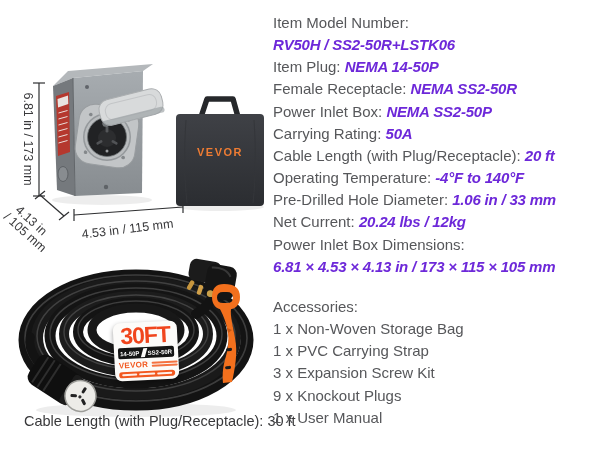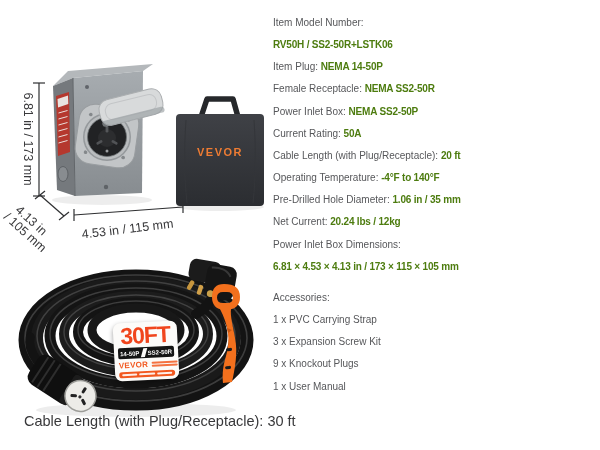--- a/index.html
+++ b/index.html
@@ -4,25 +4,25 @@
 <style>
   html,body{margin:0;padding:0;background:#ffffff;}
   .stage{position:relative;width:600px;height:450px;background:#ffffff;overflow:hidden;
          font-family:"Liberation Sans",sans-serif;}
   svg{position:absolute;display:block;}
   svg text{font-family:"Liberation Sans",sans-serif;}
   .illus-top{left:0;top:0;}
   .illus-cable{left:0;top:252px;}
 
   
-  .spec-col{position:absolute;left:273px;top:12px;width:326px;font-size:10px;
+  .spec-col{position:absolute;left:273px;top:12px;width:326px;font-size:15px;
             line-height:22.15px;color:#56575a;}
   .spec-row{white-space:nowrap;}
-  .spec-row .v{color:#4d7c0f;font-weight:700;letter-spacing:-0.2px;}
-  .acc-title{margin-top:9px;}
+  .spec-row .v{color:#6d28d9;font-weight:700;letter-spacing:-0.2px;font-style:italic;}
+  .acc-title{margin-top:18px;}
 
   
   .caption{position:absolute;left:24px;top:413px;font-size:14.5px;color:#38383a;}
 
   
   .badge{position:absolute;left:114px;top:322px;width:64px;height:58px;
          background:#fcfbf9;border-radius:7px;transform:rotate(-3deg);
          box-shadow:0 2px 5px rgba(0,0,0,.4);padding:3px 4px 4px;box-sizing:border-box;}
   .b30{font-size:23px;font-weight:800;color:#f0451d;text-align:center;line-height:20px;
        letter-spacing:-1px;}
@@ -202,28 +202,29 @@
   </div>
 
   <div class="caption">Cable Length (with Plug/Receptacle): 30 ft</div>
 
   <div class="spec-col">
     <div class="spec-row"><span>Item Model Number:</span><span class="v"></span></div>
     <div class="spec-row"><span></span><span class="v">RV50H / SS2-50R+LSTK06</span></div>
     <div class="spec-row"><span>Item Plug: </span><span class="v">NEMA 14-50P</span></div>
     <div class="spec-row"><span>Female Receptacle: </span><span class="v">NEMA SS2-50R</span></div>
     <div class="spec-row"><span>Power Inlet Box: </span><span class="v">NEMA SS2-50P</span></div>
-    <div class="spec-row"><span>Current Rating: </span><span class="v">50A</span></div>
+    <div class="spec-row"><span>Carrying Rating: </span><span class="v">50A</span></div>
     <div class="spec-row"><span>Cable Length (with Plug/Receptacle): </span><span class="v">20 ft</span></div>
     <div class="spec-row"><span>Operating Temperature: </span><span class="v">-4°F to 140°F</span></div>
-    <div class="spec-row"><span>Pre-Drilled Hole Diameter: </span><span class="v">1.06 in / 35 mm</span></div>
+    <div class="spec-row"><span>Pre-Drilled Hole Diameter: </span><span class="v">1.06 in / 33 mm</span></div>
     <div class="spec-row"><span>Net Current: </span><span class="v">20.24 lbs / 12kg</span></div>
     <div class="spec-row"><span>Power Inlet Box Dimensions:</span><span class="v"></span></div>
     <div class="spec-row"><span></span><span class="v">6.81 × 4.53 × 4.13 in / 173 × 115 × 105 mm</span></div>
 
     <div class="spec-row acc-title">Accessories:</div>
+    <div class="spec-row v">1 x Non-Woven Storage Bag</div>
     <div class="spec-row v">1 x PVC Carrying Strap</div>
     <div class="spec-row v">3 x Expansion Screw Kit</div>
     <div class="spec-row v">9 x Knockout Plugs</div>
     <div class="spec-row v">1 x User Manual</div>
   </div>
 
 </div>
 
 </body></html>

